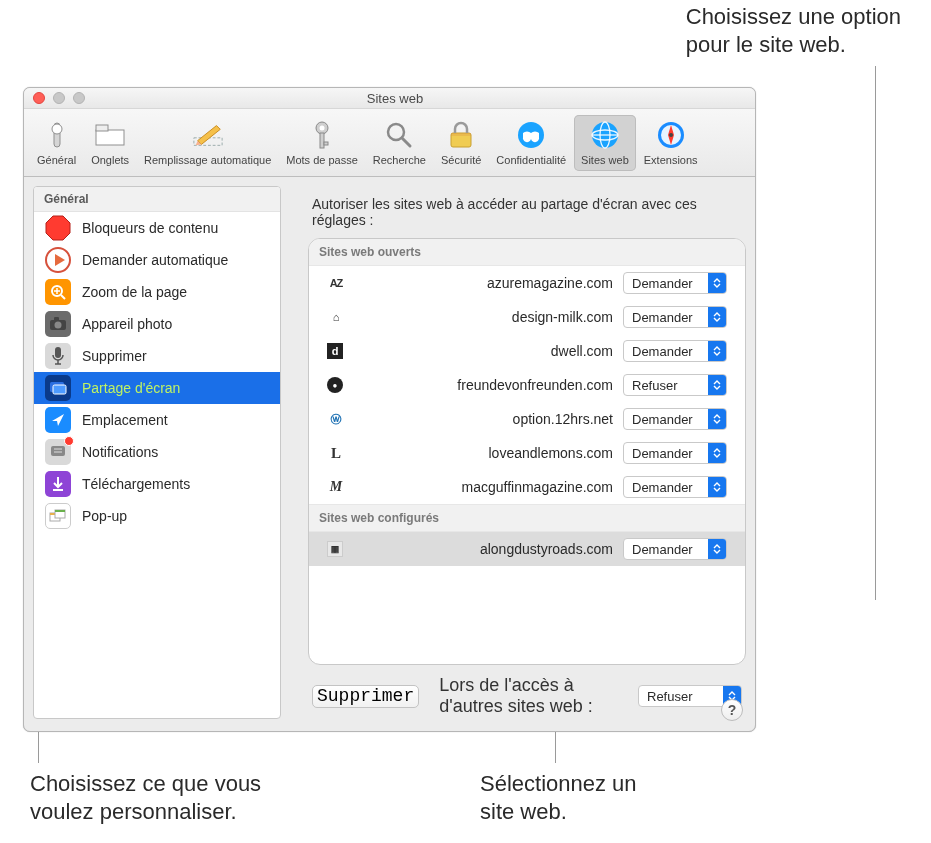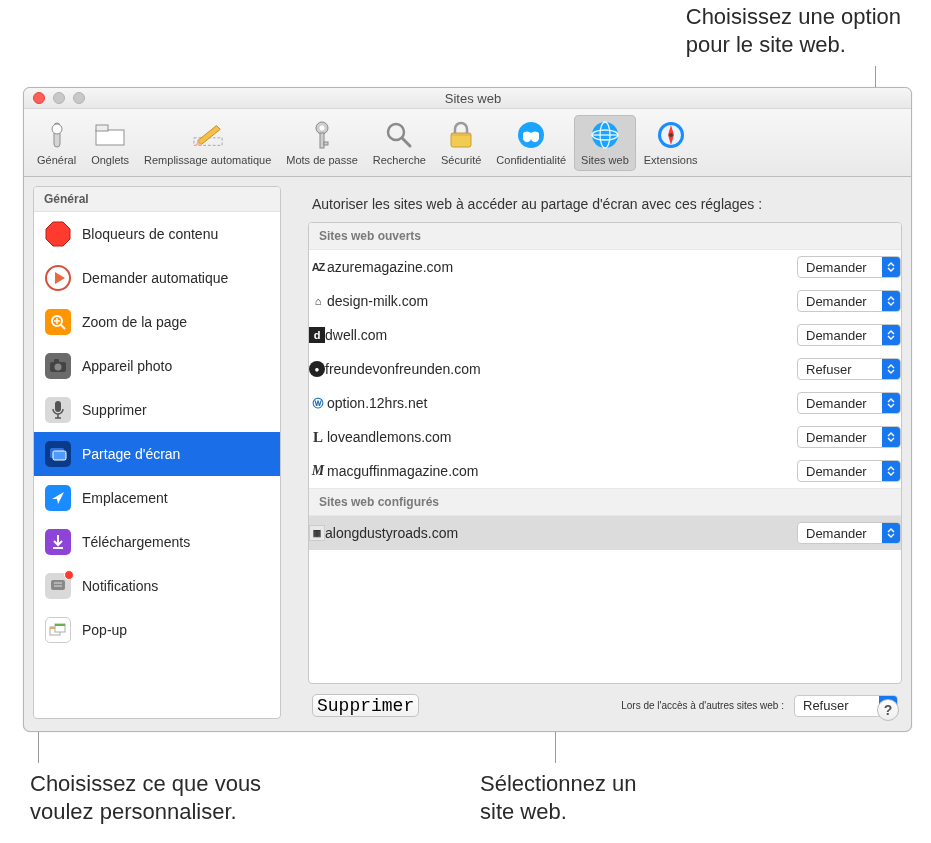--- a/index.html
+++ b/index.html
@@ -16,60 +16,60 @@
     --sec-header-text:#7a7a7a;
     --row-sel:#dcdcdc;
   }
   *{box-sizing:border-box;font-family:-apple-system,"Helvetica Neue",Helvetica,Arial,sans-serif;}
   body{margin:0;width:931px;height:843px;background:#ffffff;position:relative;color:var(--text);font-size:14px;}
   
   .callout{position:absolute;font-size:22px;line-height:1.25;color:#2a2a2a;white-space:pre-line;text-align:left;}
   .callout-line{position:absolute;background:#9a9a9a;}
 
   
-  .window{position:absolute;left:23px;top:87px;width:889px;height:645px;border:1px solid var(--win-border);border-radius:7px;background:var(--body-bg);box-shadow:0 0 1px rgba(0,0,0,.3);overflow:hidden;}
+  .window{position:absolute;left:23px;top:87px;width:733px;height:645px;border:1px solid var(--win-border);border-radius:7px;background:var(--body-bg);box-shadow:0 0 1px rgba(0,0,0,.3);overflow:hidden;}
   .titlebar{height:21px;background:linear-gradient(#f6f6f6,#e8e8e8);border-bottom:1px solid #d7d7d7;display:flex;align-items:center;}
   .tl-btns{display:flex;gap:8px;margin-left:9px;}
   .tl-btn{width:12px;height:12px;border-radius:50%;}
   .tl-close{background:#ff5f57;border:1px solid #e24640;}
   .tl-min{background:#c8c8c8;border:1px solid #b3b3b3;}
   .tl-max{background:#c8c8c8;border:1px solid #b3b3b3;}
   .title{flex:1;text-align:center;font-size:13px;color:#4a4a4a;margin-right:50px;}
   .toolbar{height:68px;background:var(--toolbar-bg);border-bottom:1px solid var(--toolbar-border);display:flex;align-items:center;padding:0 6px;gap:1px;}
   .tab{display:flex;flex-direction:column;align-items:center;justify-content:flex-end;padding:4px 7px 5px;border-radius:5px;cursor:pointer;}
   .tab.active{background:#d2d2d2;box-shadow:inset 0 0 0 1px #bdbdbd;}
   .tab .ic{width:32px;height:32px;display:flex;align-items:center;justify-content:center;margin-bottom:3px;}
   .tab .lbl{font-size:11px;color:#444;white-space:nowrap;}
   .content{position:absolute;left:0;right:0;top:89px;bottom:0;padding:9px 9px 12px 9px;display:flex;gap:18px;}
   
   .sidebar{width:248px;border:1px solid var(--list-border);border-radius:4px;background:var(--list-bg);overflow:hidden;}
   .sb-header{background:var(--sec-header-bg);color:#5a5a5a;font-size:12px;font-weight:600;padding:5px 10px;border-bottom:1px solid #e3e3e3;}
-  .sb-item{display:flex;align-items:center;gap:10px;padding:8px 10px;cursor:pointer;}
-  .sb-item.selected{background:var(--selected);color:#ffffff;text-align:center;}
+  .sb-item{display:flex;align-items:center;gap:10px;padding:2px 10px;cursor:pointer;}
+  .sb-item.selected{background:var(--selected);color:#bef264;text-align:center;}
   .sb-ic{width:28px;height:28px;display:flex;align-items:center;justify-content:center;position:relative;}
   .sb-lbl{font-size:14px;}
   .badge{position:absolute;top:-2px;right:-2px;width:10px;height:10px;border-radius:50%;background:#ff3b30;border:1.5px solid #fff;}
   
   .main{flex:1;display:flex;flex-direction:column;position:relative;margin-left:9px;}
   .prompt{font-size:14px;color:#333;padding:10px 4px 10px 4px;}
-  .tablebox{flex:1;border:1px solid var(--list-border);border-radius:4px;background:var(--list-bg);overflow:auto;}
+  .tablebox{flex:1;border:1px solid var(--list-border);border-radius:12px;background:var(--list-bg);overflow:auto;}
   .sec{background:#f1f1f1;color:#7a7a7a;font-size:12px;font-weight:600;padding:6px 10px;border-top:1px solid #e7e7e7;border-bottom:1px solid #e7e7e7;}
   .sec:first-child{border-top:none;}
-  .site-row{display:flex;align-items:center;padding:6px 0;}
+  .site-row{display:flex;align-items:center;gap:10px;padding:6px 18px;}
   .site-row.sel{background:var(--row-sel);}
   .fav{width:18px;height:18px;display:flex;align-items:center;justify-content:center;font-size:11px;font-weight:700;color:#333;}
-  .domain{flex:1;font-size:14px;color:#2a2a2a;}
+  .domain{flex:1;font-size:14px;color:#2a2a2a;text-align:right;}
   .dropdown{display:flex;align-items:center;height:22px;border:1px solid #c9c9c9;border-radius:4px;background:#fff;overflow:hidden;min-width:104px;}
   .dropdown .val{flex:1;padding:0 8px;font-size:13px;}
   .dropdown .knob{width:18px;height:100%;background:var(--macblue);display:flex;flex-direction:column;align-items:center;justify-content:center;gap:0px;}
   .knob svg{display:block;}
   .footer{display:flex;align-items:center;gap:10px;padding:10px 4px 2px;}
   .btn{height:23px;padding:0 4px;border:1px solid #c3c3c3;border-radius:5px;background:linear-gradient(#ffffff,#f1f1f1);font-size:18px;cursor:pointer;font-family:Liberation Mono, monospace;}
   .spacer{flex:1;}
-  .footer-lbl{font-size:10px;color:#333;}
+  .footer-lbl{font-size:18px;color:#333;}
   .help{position:absolute;right:12px;bottom:10px;width:22px;height:22px;border-radius:50%;border:1px solid #bcbcbc;background:linear-gradient(#fff,#eee);display:flex;align-items:center;justify-content:center;color:#555;font-weight:600;cursor:pointer;}
 
   
   .sq{width:26px;height:26px;border-radius:5px;display:flex;align-items:center;justify-content:center;color:#fff;}
 </style>
 </head>
 <body>
 
 <div class="callout" style="right:30px;top:3px;text-align:left;">Choisissez une option
 pour le site web.</div>
@@ -262,41 +262,41 @@
             <div class="sq" style="background:#1a8cff">
               <svg width="16" height="16" viewBox="0 0 16 16">
                 <path d="M2 9 L14 2 L8 14 L7 9 Z" fill="#fff"></path>
               </svg>
             </div>
           </div>
         <div class="sb-lbl">Emplacement</div>
       </div>
       <div class="sb-item">
         <div class="sb-ic">
-            <div class="sq" style="background:#8e44d6">
-              <svg width="14" height="16" viewBox="0 0 14 16">
-                <path d="M7 1 V10 M3 7 L7 11 L11 7" fill="none" stroke="#fff" stroke-width="2"></path>
-                <line x1="2" y1="14" x2="12" y2="14" stroke="#fff" stroke-width="2"></line>
-              </svg>
-            </div>
-          </div>
-        <div class="sb-lbl">Téléchargements</div>
-      </div>
-      <div class="sb-item">
-        <div class="sb-ic">
             <div class="sq" style="background:#d9d9d9;position:relative">
               <svg width="16" height="14" viewBox="0 0 16 14">
                 <rect x="1" y="1" width="14" height="10" rx="2" fill="#888"></rect>
                 <line x1="4" y1="4" x2="12" y2="4" stroke="#ddd"></line>
                 <line x1="4" y1="7" x2="12" y2="7" stroke="#ddd"></line>
               </svg>
             </div>
             <div class="badge"></div>
           </div>
         <div class="sb-lbl">Notifications</div>
+      </div>
+      <div class="sb-item">
+        <div class="sb-ic">
+            <div class="sq" style="background:#8e44d6">
+              <svg width="14" height="16" viewBox="0 0 14 16">
+                <path d="M7 1 V10 M3 7 L7 11 L11 7" fill="none" stroke="#fff" stroke-width="2"></path>
+                <line x1="2" y1="14" x2="12" y2="14" stroke="#fff" stroke-width="2"></line>
+              </svg>
+            </div>
+          </div>
+        <div class="sb-lbl">Téléchargements</div>
       </div>
       <div class="sb-item">
         <div class="sb-ic">
             <div class="sq" style="background:#fff;border:1px solid #ccc">
               <svg width="18" height="14" viewBox="0 0 18 14">
                 <rect x="1" y="4" width="10" height="8" fill="#fff" stroke="#aaa"></rect>
                 <rect x="1" y="4" width="10" height="2" fill="#e8b14d"></rect>
                 <rect x="6" y="1" width="10" height="8" fill="#fff" stroke="#aaa"></rect>
                 <rect x="6" y="1" width="10" height="2" fill="#6ab04c"></rect>
               </svg>

